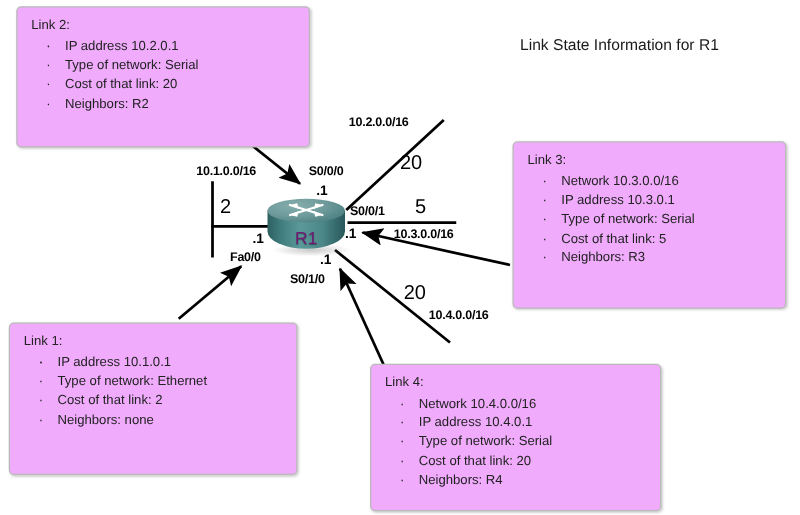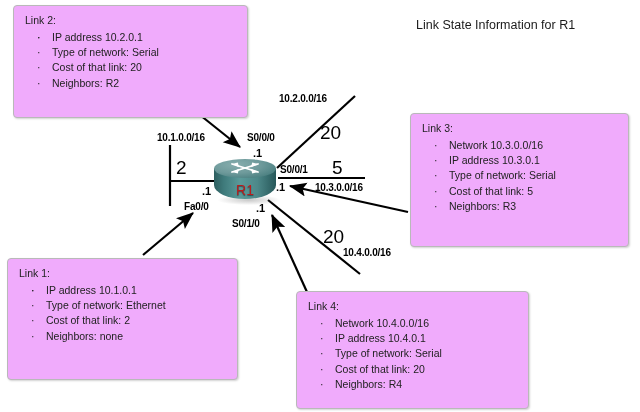--- a/index.html
+++ b/index.html
@@ -78,21 +78,21 @@
   .lbl-if {
     font-size: 10px;
     font-weight: bold;
     letter-spacing: -0.2px;
   }
   .lbl-ip {
     font-size: 11px;
     font-weight: bold;
   }
   .lbl-cost {
-    font-size: 19px;
+    font-size: 16px;
     font-weight: normal;
     text-align: center;
   }
   
   #router {
     position: absolute;
     left: 214px;
     top: 159px;
     width: 62px;
     height: 48px;
@@ -115,21 +115,21 @@
     border-radius: 50%;
     background: radial-gradient(ellipse at 35% 30%, #86adad 0%, #6e9a9b 45%, #4b8081 80%, #3c7071 100%);
   }
   .rt-name {
     position: absolute;
     left: 0;
     top: 23px;
     width: 62px;
     text-align: center;
     font-size: 14px;
-    color: #b91c1c;
+    color: #701a75;
     font-family: "Liberation Sans", sans-serif;
     text-shadow: 0 1px 1px rgba(0,0,0,0.45);
   }
   .rt-shadow {
     position: absolute;
     left: 4px;
     top: 36px;
     width: 62px;
     height: 10px;
     background: radial-gradient(ellipse at 50% 50%, rgba(120,120,120,0.40) 0%, rgba(255,255,255,0) 72%);
@@ -158,21 +158,21 @@
 
     <line x1="200" y1="115" x2="240" y2="147" stroke="#000" stroke-width="2.2" marker-end="url(#arrowhead)"></line>
 
     <line x1="143" y1="255" x2="193" y2="213" stroke="#000" stroke-width="2.2" marker-end="url(#arrowhead)"></line>
 
     <line x1="408" y1="212" x2="290" y2="186" stroke="#000" stroke-width="2.2" marker-end="url(#arrowhead)"></line>
 
     <line x1="307" y1="292" x2="272" y2="215" stroke="#000" stroke-width="2.2" marker-end="url(#arrowhead)"></line>
   </svg>
 
-  <div class="diagram-title" style="left:416px; top:18px;">Link State Information for R1</div>
+  <div class="diagram-title" style="left:416px; top:29px;">Link State Information for R1</div>
 
   <div id="router">
     <div class="rt-shadow"></div>
     <div class="rt-body"></div>
     <div class="rt-top">
       <svg width="62" height="19" viewBox="0 0 62 19">
         <g stroke="#ffffff" stroke-width="1.8" fill="none" stroke-linecap="round">
           <line x1="18" y1="5" x2="44" y2="13"></line>
           <line x1="18" y1="13" x2="44" y2="5"></line>
         </g>

